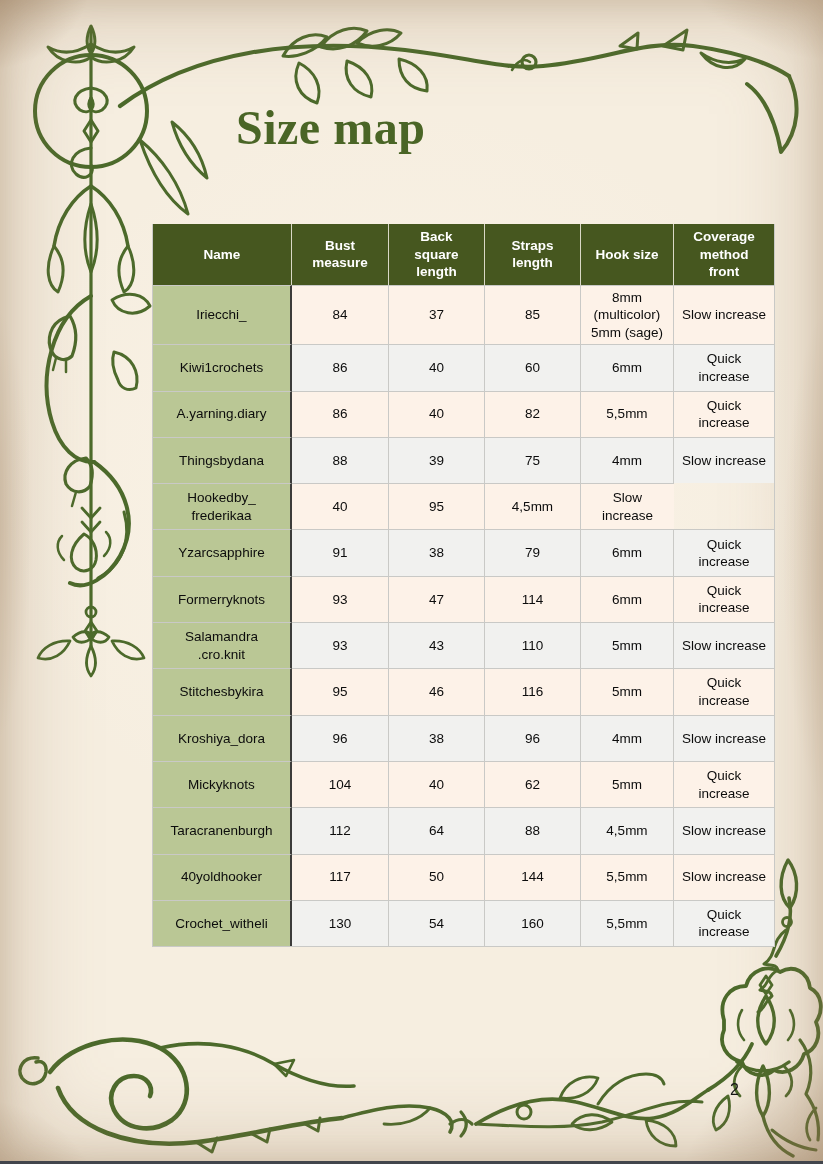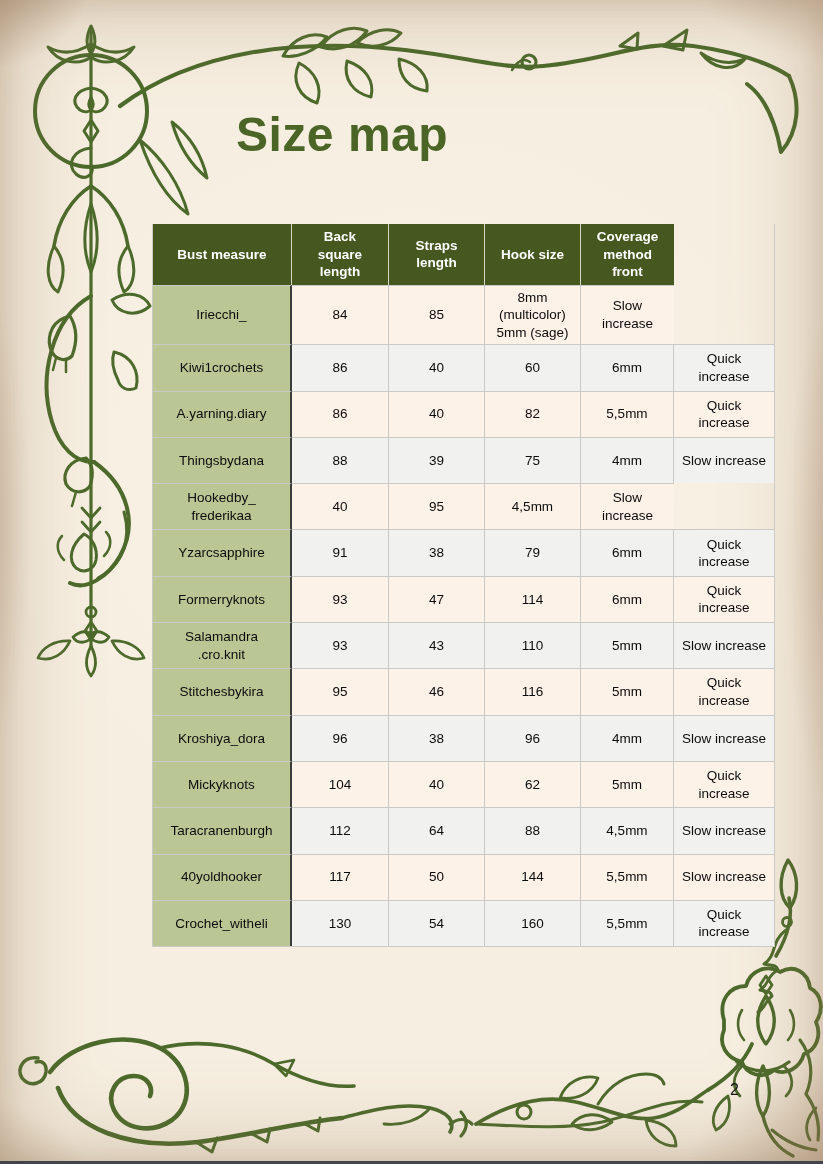--- a/index.html
+++ b/index.html
@@ -41,22 +41,22 @@
   .bottom-edge{
     position:absolute;left:0;right:0;bottom:0;height:3px;
     background:#42454c;z-index:10;
   }
   .ornament{position:absolute;left:0;top:0;z-index:1;}
   .ornament path,.ornament circle{
     fill:none;stroke:var(--vine);
     stroke-linecap:round;stroke-linejoin:round;
   }
   .title{
-    position:absolute;left:236px;top:107px;z-index:3;margin:0;
-    font-family:Liberation Sans, sans-serif;
+    position:absolute;left:236px;top:100px;z-index:3;margin:0;
+    font-family:Liberation Serif, serif;
     font-size:48px;font-weight:600;letter-spacing:.5px;
     color:var(--accent-title);
   }
   .size-table{
     position:absolute;left:152px;top:224px;width:621px;z-index:3;
     border-left:1px solid var(--cell-border);
     border-right:1px solid var(--cell-border);
     border-bottom:1px solid var(--cell-border);
     box-sizing:content-box;
   }
@@ -202,30 +202,32 @@
       <path d="M816 1108 C806 1118 804 1130 810 1140" stroke-width="2.8"></path>
     </g>
   </svg>
 
   <div class="vignette"></div>
 
   <h1 class="title">Size map</h1>
 
   <div class="size-table">
     <div class="thead">
+        <div class="th">Name</div>
         <div class="th">Bust measure</div>
         <div class="th">Back square length</div>
         <div class="th">Straps length</div>
         <div class="th">Hook size</div>
         <div class="th">Coverage method front</div>
       </div>
     <div>
         <div class="tr first">
           <div class="td name">Iriecchi_</div>
           <div class="td">84</div>
+          <div class="td">37</div>
           <div class="td">85</div>
           <div class="td">8mm
 (multicolor)
 5mm (sage)</div>
           <div class="td">Slow increase</div>
         </div>
         <div class="tr">
           <div class="td name">Kiwi1crochets</div>
           <div class="td">86</div>
           <div class="td">40</div>

